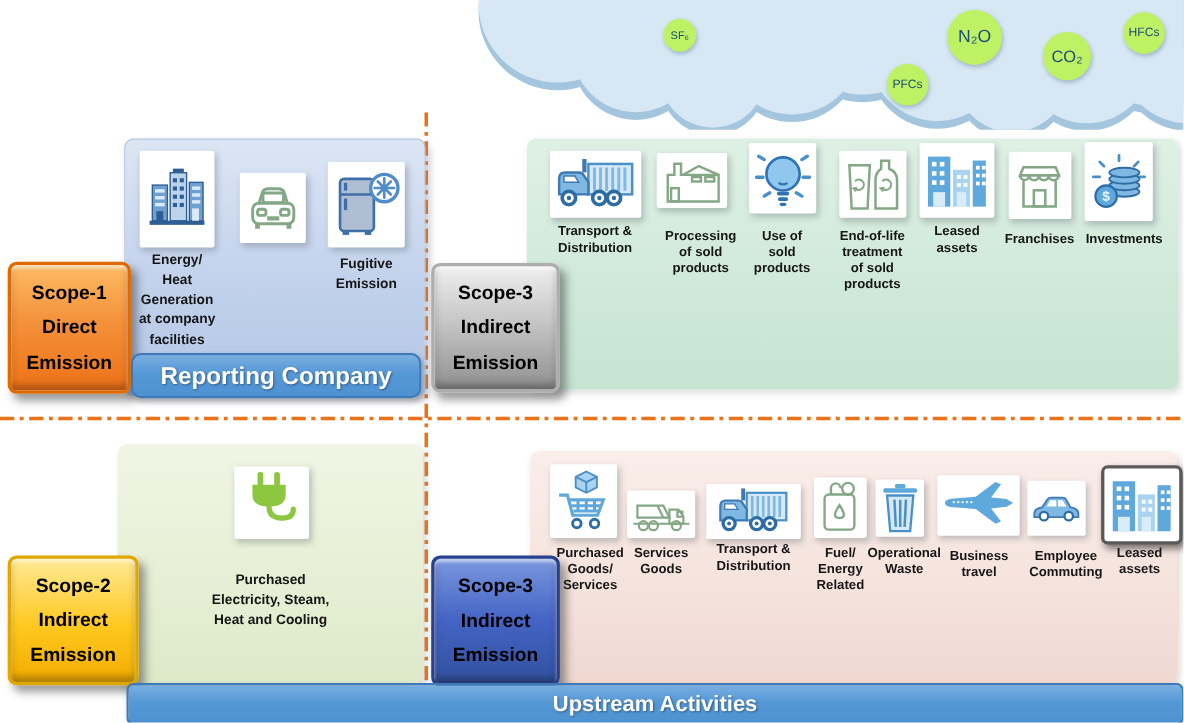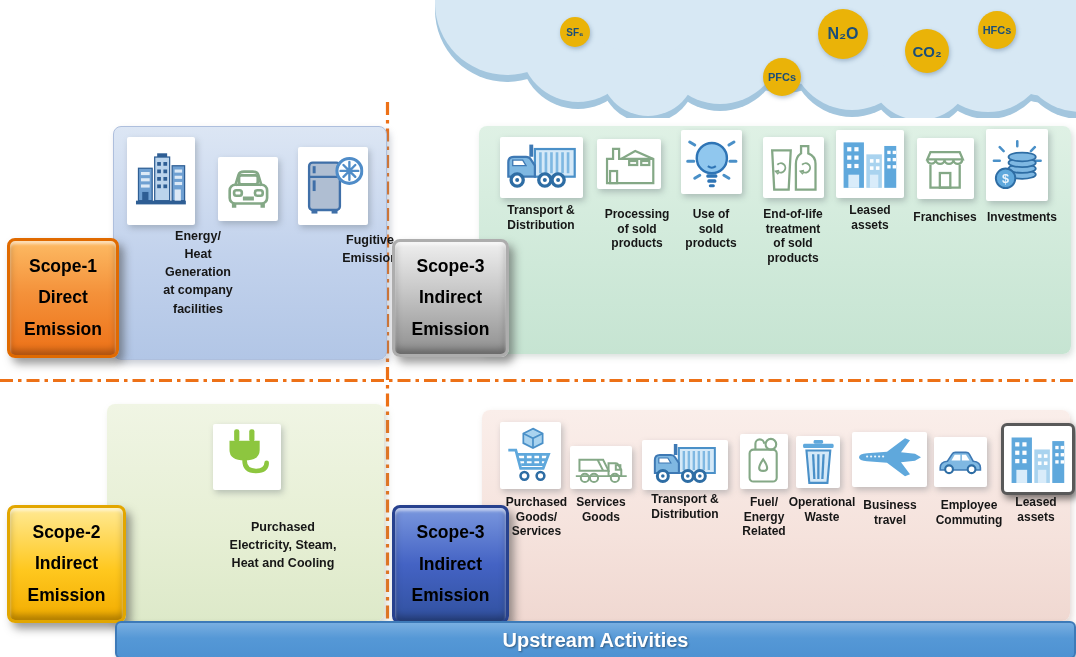--- a/index.html
+++ b/index.html
@@ -19,43 +19,43 @@
                   box-shadow:2px 3px 6px rgba(160,130,120,.3);}
   
   .tile{position:absolute;z-index:3;background:#fff;border-radius:2px;
         display:flex;align-items:center;justify-content:center;
         box-shadow:2px 3px 6px rgba(90,100,110,.35);}
   .tile svg{max-width:88%;max-height:88%;}
   .tile.hl{border:3px solid #595959;border-radius:6px;box-shadow:3px 4px 7px rgba(0,0,0,.5);}
   
   .cap{position:absolute;z-index:4;font-size:12px;font-weight:bold;color:#161616;
        text-align:center;white-space:pre-line;line-height:1.22;}
-  .cap-big{font-size:12.5px;line-height:1.45;padding-left:37px;}
+  .cap-big{font-size:12.5px;line-height:1.45;}
   
   .scope{position:absolute;z-index:5;border-radius:8px;display:flex;align-items:center;
          justify-content:center;text-align:center;font-weight:bold;font-size:17.5px;color:#000;
          white-space:pre-line;line-height:1.8;
          box-shadow:5px 6px 8px rgba(60,60,60,.5),
                     inset 0 3px 3px rgba(255,255,255,.55),
                     inset 0 -5px 7px rgba(0,0,0,.28);}
   .scope1{background:linear-gradient(180deg,#FDBA63 0%,#F4923B 45%,#ED7117 100%);border:3px solid #E06A00;}
   .scope3g{background:linear-gradient(180deg,#EFEFEF 0%,#C6C6C6 45%,#8F8F8F 100%);border:3px solid #ADADAD;}
   .scope2c{background:linear-gradient(180deg,#FFE993 0%,#FFC81F 55%,#F2AC00 100%);border:3px solid #E2A600;}
   .scope3b{background:linear-gradient(180deg,#7A97DE 0%,#4463C4 50%,#31519F 100%);border:3px solid #27418E;}
   
   .banner{position:absolute;z-index:6;border-radius:9px;display:flex;align-items:center;
           justify-content:center;color:#fff;font-weight:bold;font-size:21px;
           background:linear-gradient(180deg,#79AFE1 0%,#5598D6 45%,#4E92D2 100%);
           border:2px solid #3D7AB8;text-shadow:1px 1px 2px rgba(0,0,0,.4);
           box-shadow:2px 3px 5px rgba(80,80,80,.35);}
   
   .cloudsvg{position:absolute;z-index:2;left:432px;top:0;}
-  .bubble{position:absolute;z-index:3;background:#eab308;border-radius:50%;
-          display:flex;align-items:center;justify-content:center;font-weight:bold;
-          color:#1B4E79;box-shadow:1px 2px 4px rgba(90,120,150,.45);}
+  .bubble{position:absolute;z-index:3;background:#bef264;border-radius:50%;
+          display:flex;align-items:center;justify-content:center;font-weight:normal;
+          color:#1B4E79;box-shadow:1px 2px 4px rgba(90,120,150,.45);margin-left:43px;}
 </style>
 </head>
 <body>
 
 <svg width="0" height="0" style="position:absolute">
 <defs>
 <symbol id="i-city" viewBox="0 0 48 48">
   <rect x="4" y="40" width="40" height="3" fill="#2E5E94"></rect>
   <rect x="6" y="14" width="11" height="26" fill="#6FA0D2" stroke="#2E5E94"></rect>
   <rect x="19" y="5" width="12" height="35" fill="#BBD4EC" stroke="#2E5E94"></rect>
@@ -353,20 +353,21 @@
         <use href="#i-fridge"></use>
       </svg>
   </div>
   <div class="cap cap-big" style="left:293px;top:231px;width:80px">Fugitive
 Emission</div>
 
   <div class="scope scope1" style="left:7px;top:238px;width:106px;height:114px">Scope-1
 Direct
 Emission</div>
 
+  <div class="banner" style="left:119px;top:321px;width:260px;height:37px;font-size:22px">Reporting Company</div>
 
   <div class="panel panel-downstream" style="left:479px;top:126px;width:592px;height:228px"></div>
 
   <div class="tile" style="left:500px;top:137px;width:83px;height:61px">
     <svg>
         <use href="#i-truck"></use>
       </svg>
   </div>
   <div class="cap" style="left:496px;top:203px;width:90px">Transport &amp;
 Distribution</div>

